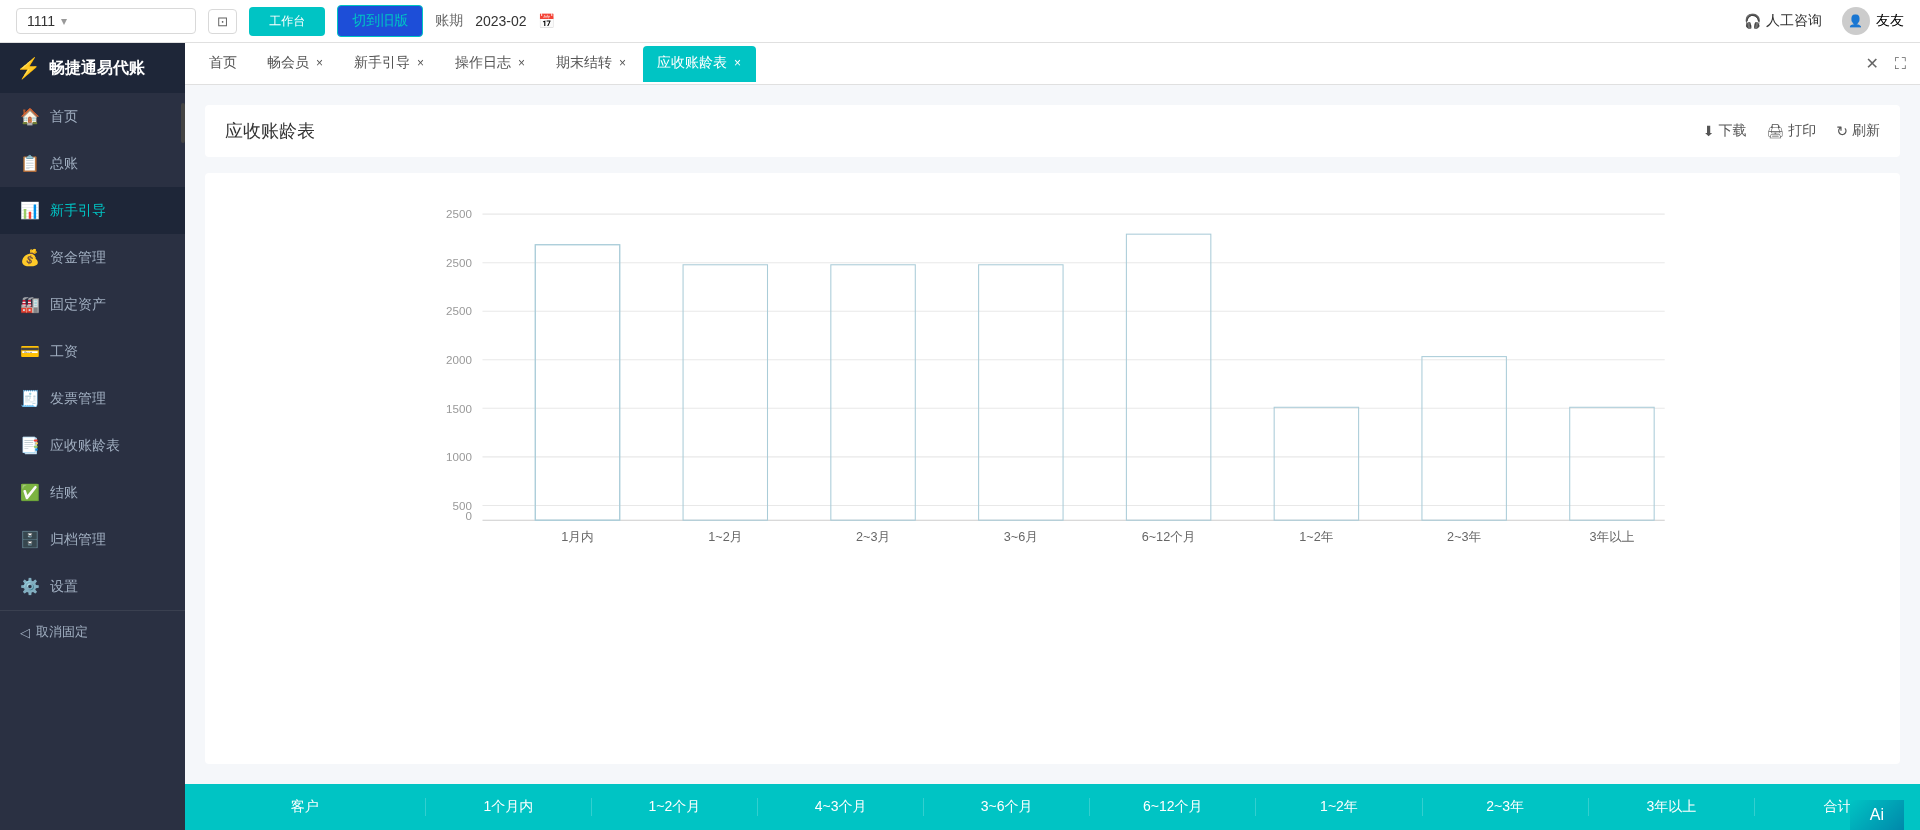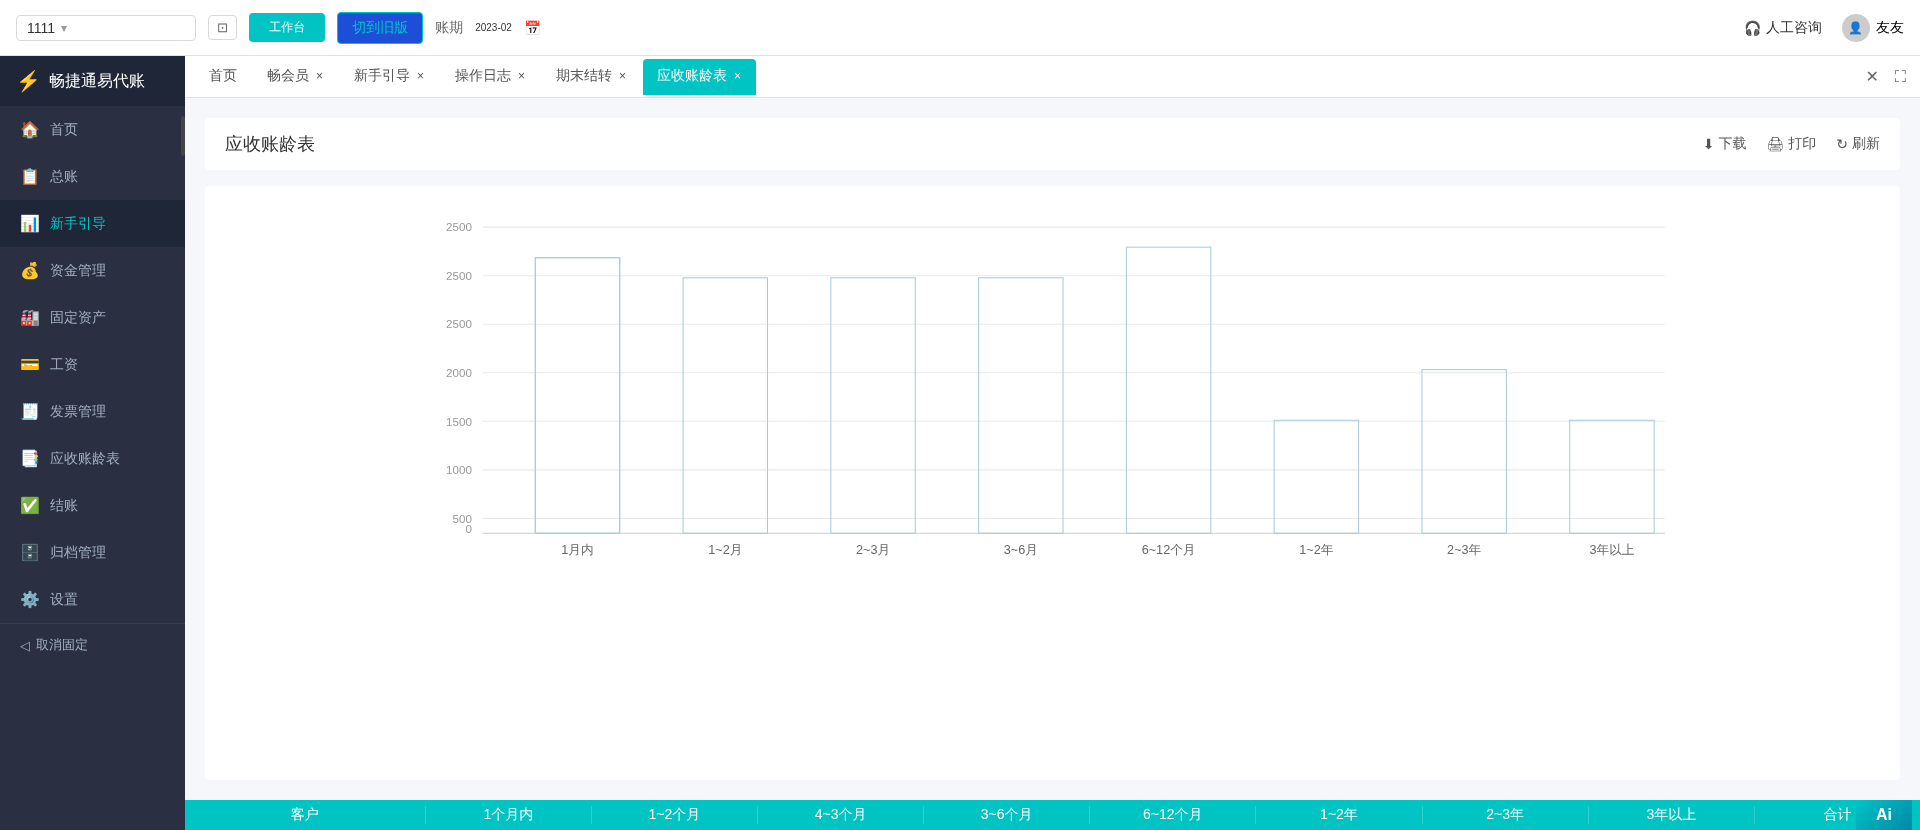--- a/index.html
+++ b/index.html
@@ -1,20 +1,20 @@
 <!DOCTYPE html>
 <html><head>
   <meta charset="utf-8">
   <style>
     * { box-sizing: border-box; margin: 0; padding: 0; }
     body { font-family: 'Microsoft YaHei', Arial, sans-serif; font-size: 14px; background: #f0f2f5; display: flex; flex-direction: column; height: 830px; overflow: hidden; }
 
     
     .top-header {
-      display: flex; align-items: center; height: 56px;
+      display: flex; align-items: center; height: 43px;
       background: #fff; border-bottom: 1px solid #e0e0e0;
       padding: 0 16px; gap: 12px; flex-shrink: 0;
     }
     .company-selector {
       display: flex; align-items: center; gap: 6px;
       background: #fff; border: 1px solid #d9d9d9; border-radius: 4px;
       padding: 4px 10px; cursor: pointer; min-width: 180px;
     }
     .company-name { font-size: 14px; color: #333; }
     .chevron-icon { color: #999; font-size: 12px; }
@@ -24,41 +24,41 @@
     }
     .workbench-btn {
       background: #00c4c4; color: #fff; border: none; border-radius: 4px;
       padding: 6px 20px; cursor: pointer; font-size: 12px;
     }
     .switch-btn {
       background: #1d4ed8; color: #333; border: 1px solid #00c4c4; border-radius: 4px;
       padding: 6px 14px; cursor: pointer; font-size: 14px; color: #00c4c4; font-family: Liberation Mono, monospace;
     }
     .period-label { color: #666; font-size: 14px; font-family: Liberation Serif, serif; }
-    .period-value { color: #333; font-size: 10px; font-weight: 500; }
+    .period-value { color: #333; font-size: 14px; font-weight: 500; }
     .calendar-icon { color: #00c4c4; cursor: pointer; }
     .header-right { margin-left: auto; display: flex; align-items: center; gap: 20px; }
     .consult-btn { display: flex; align-items: center; gap: 4px; color: #333; cursor: pointer; }
     .user-info { display: flex; align-items: center; gap: 6px; cursor: pointer; }
     .avatar { width: 28px; height: 28px; border-radius: 50%; background: #ccc; display: flex; align-items: center; justify-content: center; color: #fff; font-size: 12px; }
 
     
     .main-layout { display: flex; flex: 1; overflow: hidden; }
 
     
     .sidebar {
       width: 185px; background: #2a3042; color: #fff;
       display: flex; flex-direction: column; flex-shrink: 0;
       overflow-y: auto; position: relative;
     }
     .logo-area {
       height: 50px; display: flex; align-items: center; padding: 0 16px;
       background: #1e2638; gap: 8px; flex-shrink: 0;
     }
-    .logo-text { color: #fff; font-size: 16px; font-weight: normal; }
+    .logo-text { color: #fff; font-size: 16px; font-weight: bold; }
     .nav-item {
       display: flex; align-items: center; gap: 10px;
       padding: 14px 20px; cursor: pointer; color: #a0aec0;
       transition: background 0.2s;
     }
     .nav-item:hover, .nav-item.active { background: #1e2638; color: #00c4c4; }
     .nav-item.active { color: #00c4c4; }
     .nav-icon { font-size: 16px; width: 20px; text-align: center; }
     .nav-label { font-size: 14px; }
     .scroll-bar-indicator {
@@ -111,34 +111,34 @@
       background: #fff; border-radius: 4px; padding: 20px;
       flex: 1; min-height: 400px; position: relative;
     }
 
     
     .chart-container { width: 100%; height: 380px; }
 
     
     .table-header {
       display: flex; background: #00c4c4; color: #fff;
-      height: 30px; align-items: center; flex-shrink: 0;
+      height: 46px; align-items: center; flex-shrink: 0;
     }
     .table-header-cell {
       flex: 1; text-align: center; font-size: 14px; padding: 0 8px;
       border-right: 1px solid rgba(255,255,255,0.2);
     }
     .table-header-cell:first-child { flex: 1.5; }
     .table-header-cell:last-child { border-right: none; }
 
     
     .ai-badge {
-      position: fixed; bottom: 0; right: 8px;
+      position: fixed; bottom: 0; right: 16px;
       background: linear-gradient(135deg, #00c4c4, #0088aa);
-      color: #fff; padding: 6px 20px; font-size: 16px; font-weight: bold;
+      color: #fff; padding: 6px 20px; font-size: 16px; font-weight: normal;
       border-radius: 4px 0 0 0;
     }
   </style>
 </head>
 <body>
 
 <div class="top-header">
 
   <div class="company-selector">
     <span class="company-name">1111</span>

